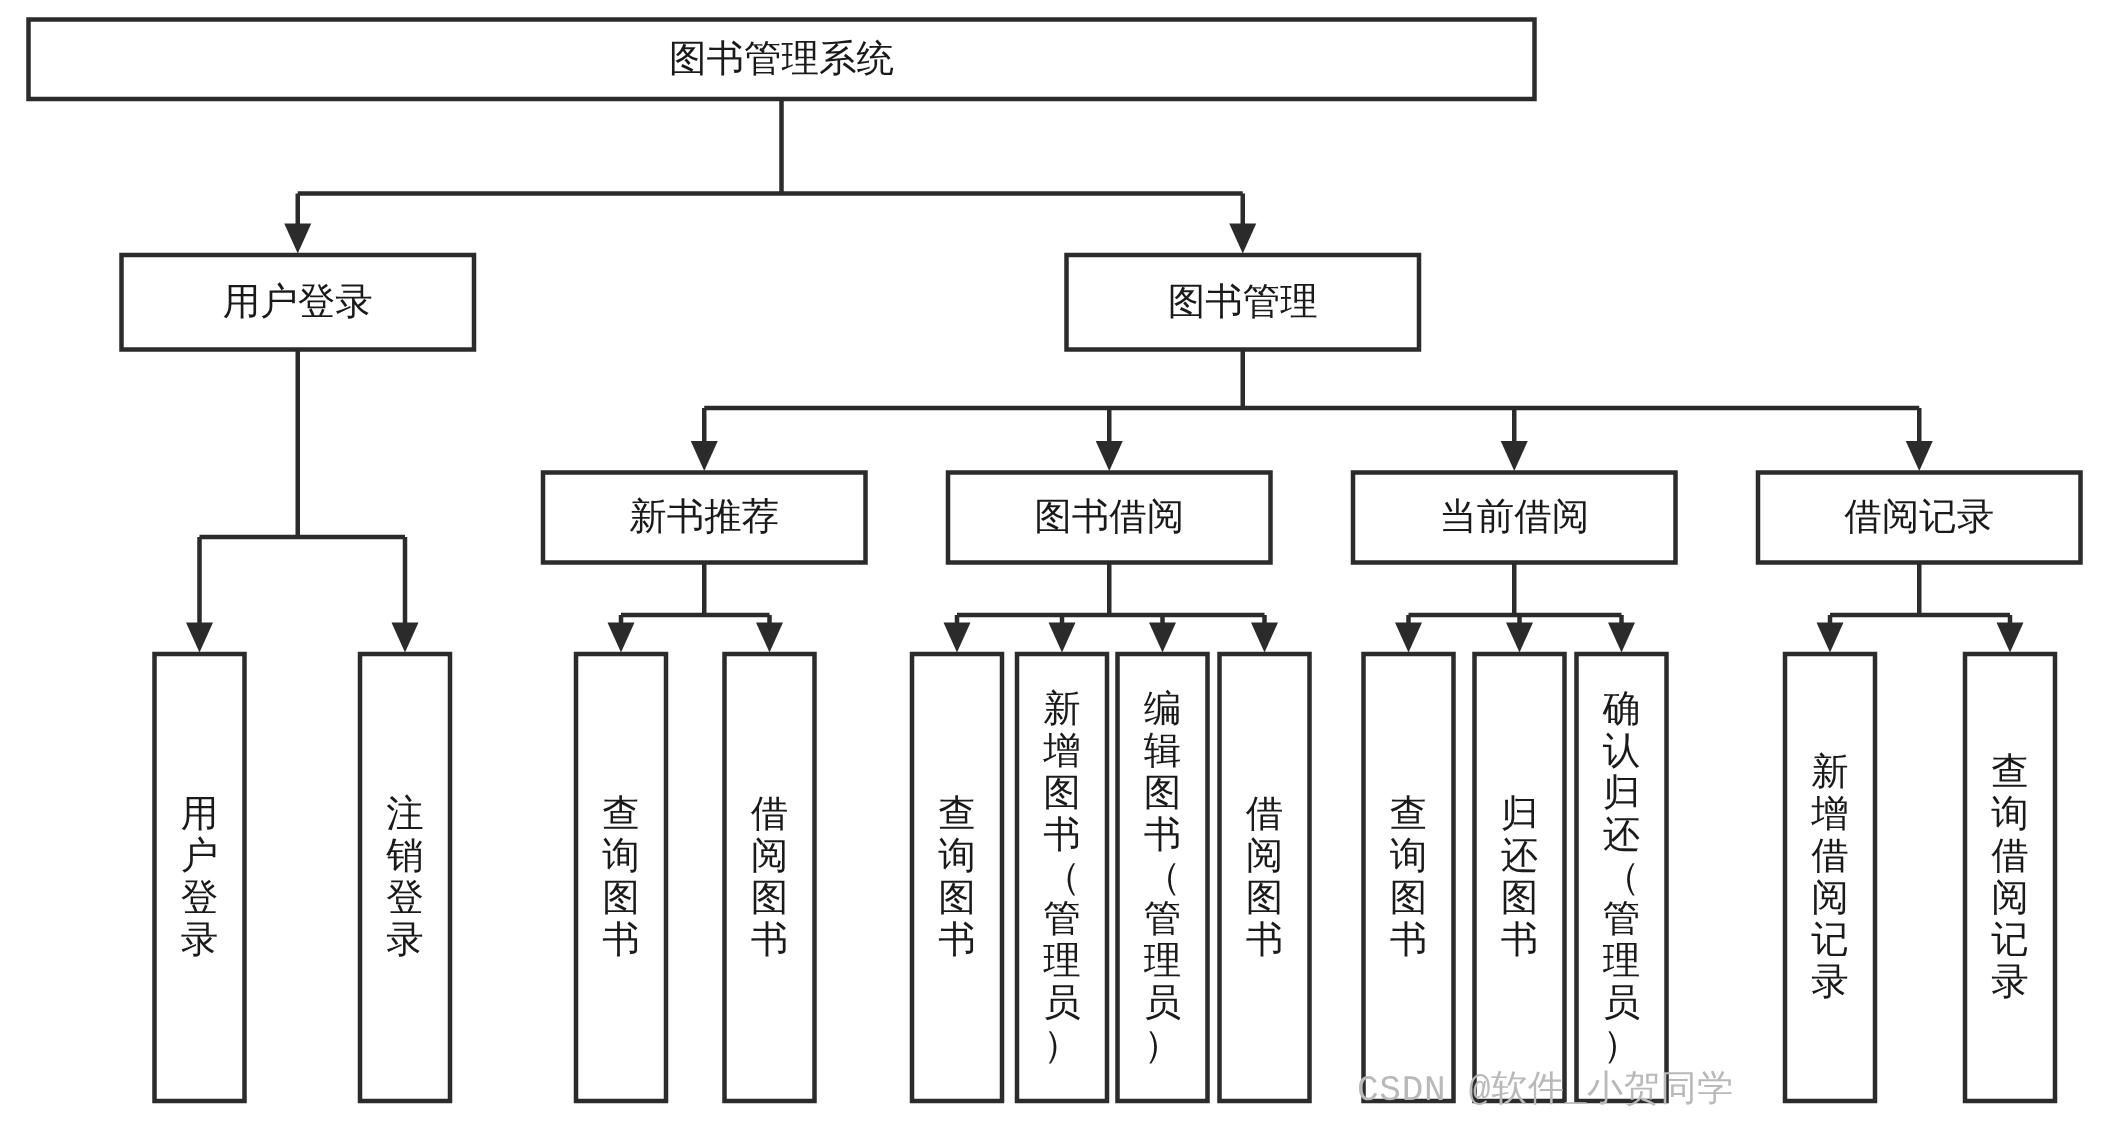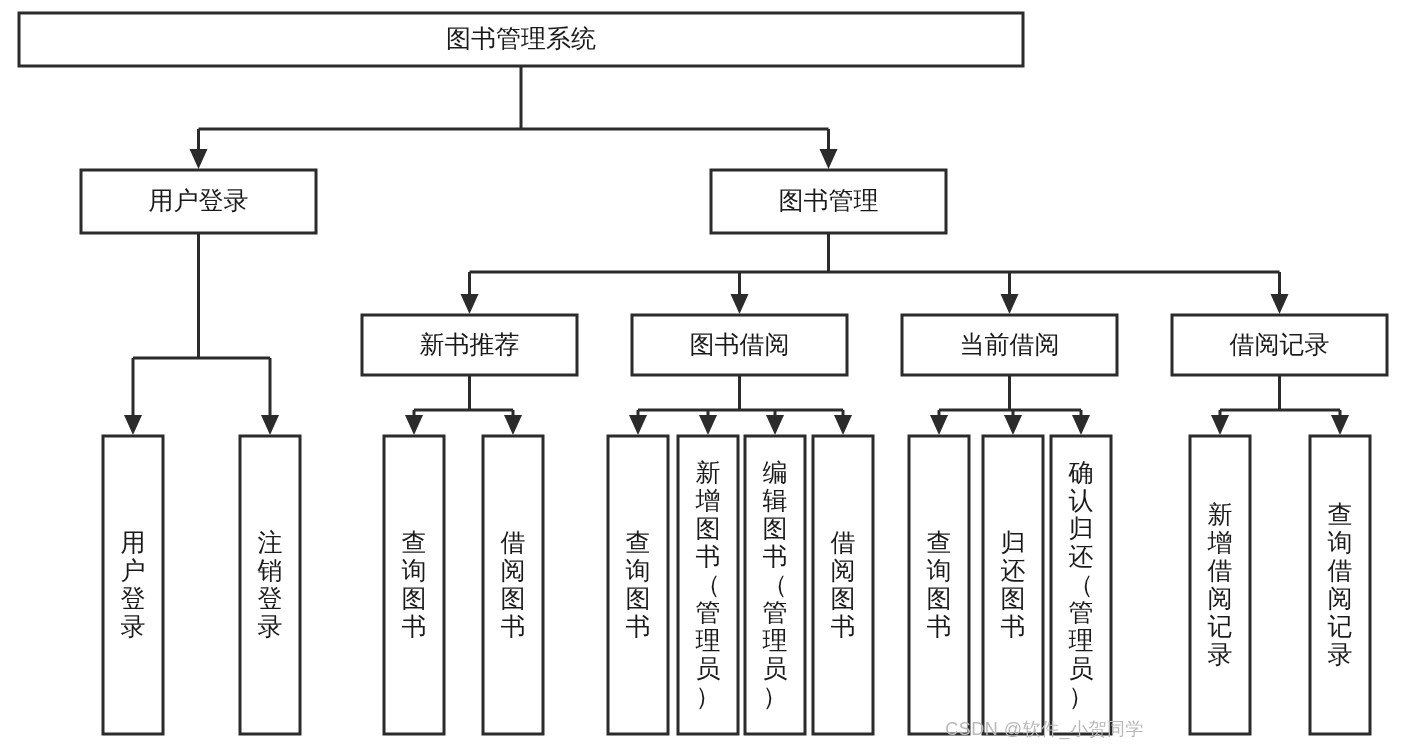--- a/index.html
+++ b/index.html
@@ -43,24 +43,24 @@
     dominant-baseline: middle;
   }
   .node-label-vertical {
     fill: #1a1a1a;
     font-family: "Liberation Sans", "DejaVu Sans", sans-serif;
     font-size: 25px;
     text-anchor: middle;
   }
   .watermark {
     position: absolute;
-    right: 20px;
+    right: 8px;
     bottom: 6px;
-    font-family: Liberation Sans, sans-serif;
-    font-size: 18px;
+    font-family: Liberation Mono, monospace;
+    font-size: 24px;
     color: #b9b9b9;
     letter-spacing: 0.5px;
     white-space: nowrap;
     user-select: none;
   }
 </style>
 </head>
 <body>
 
 <div id="diagram-root">

